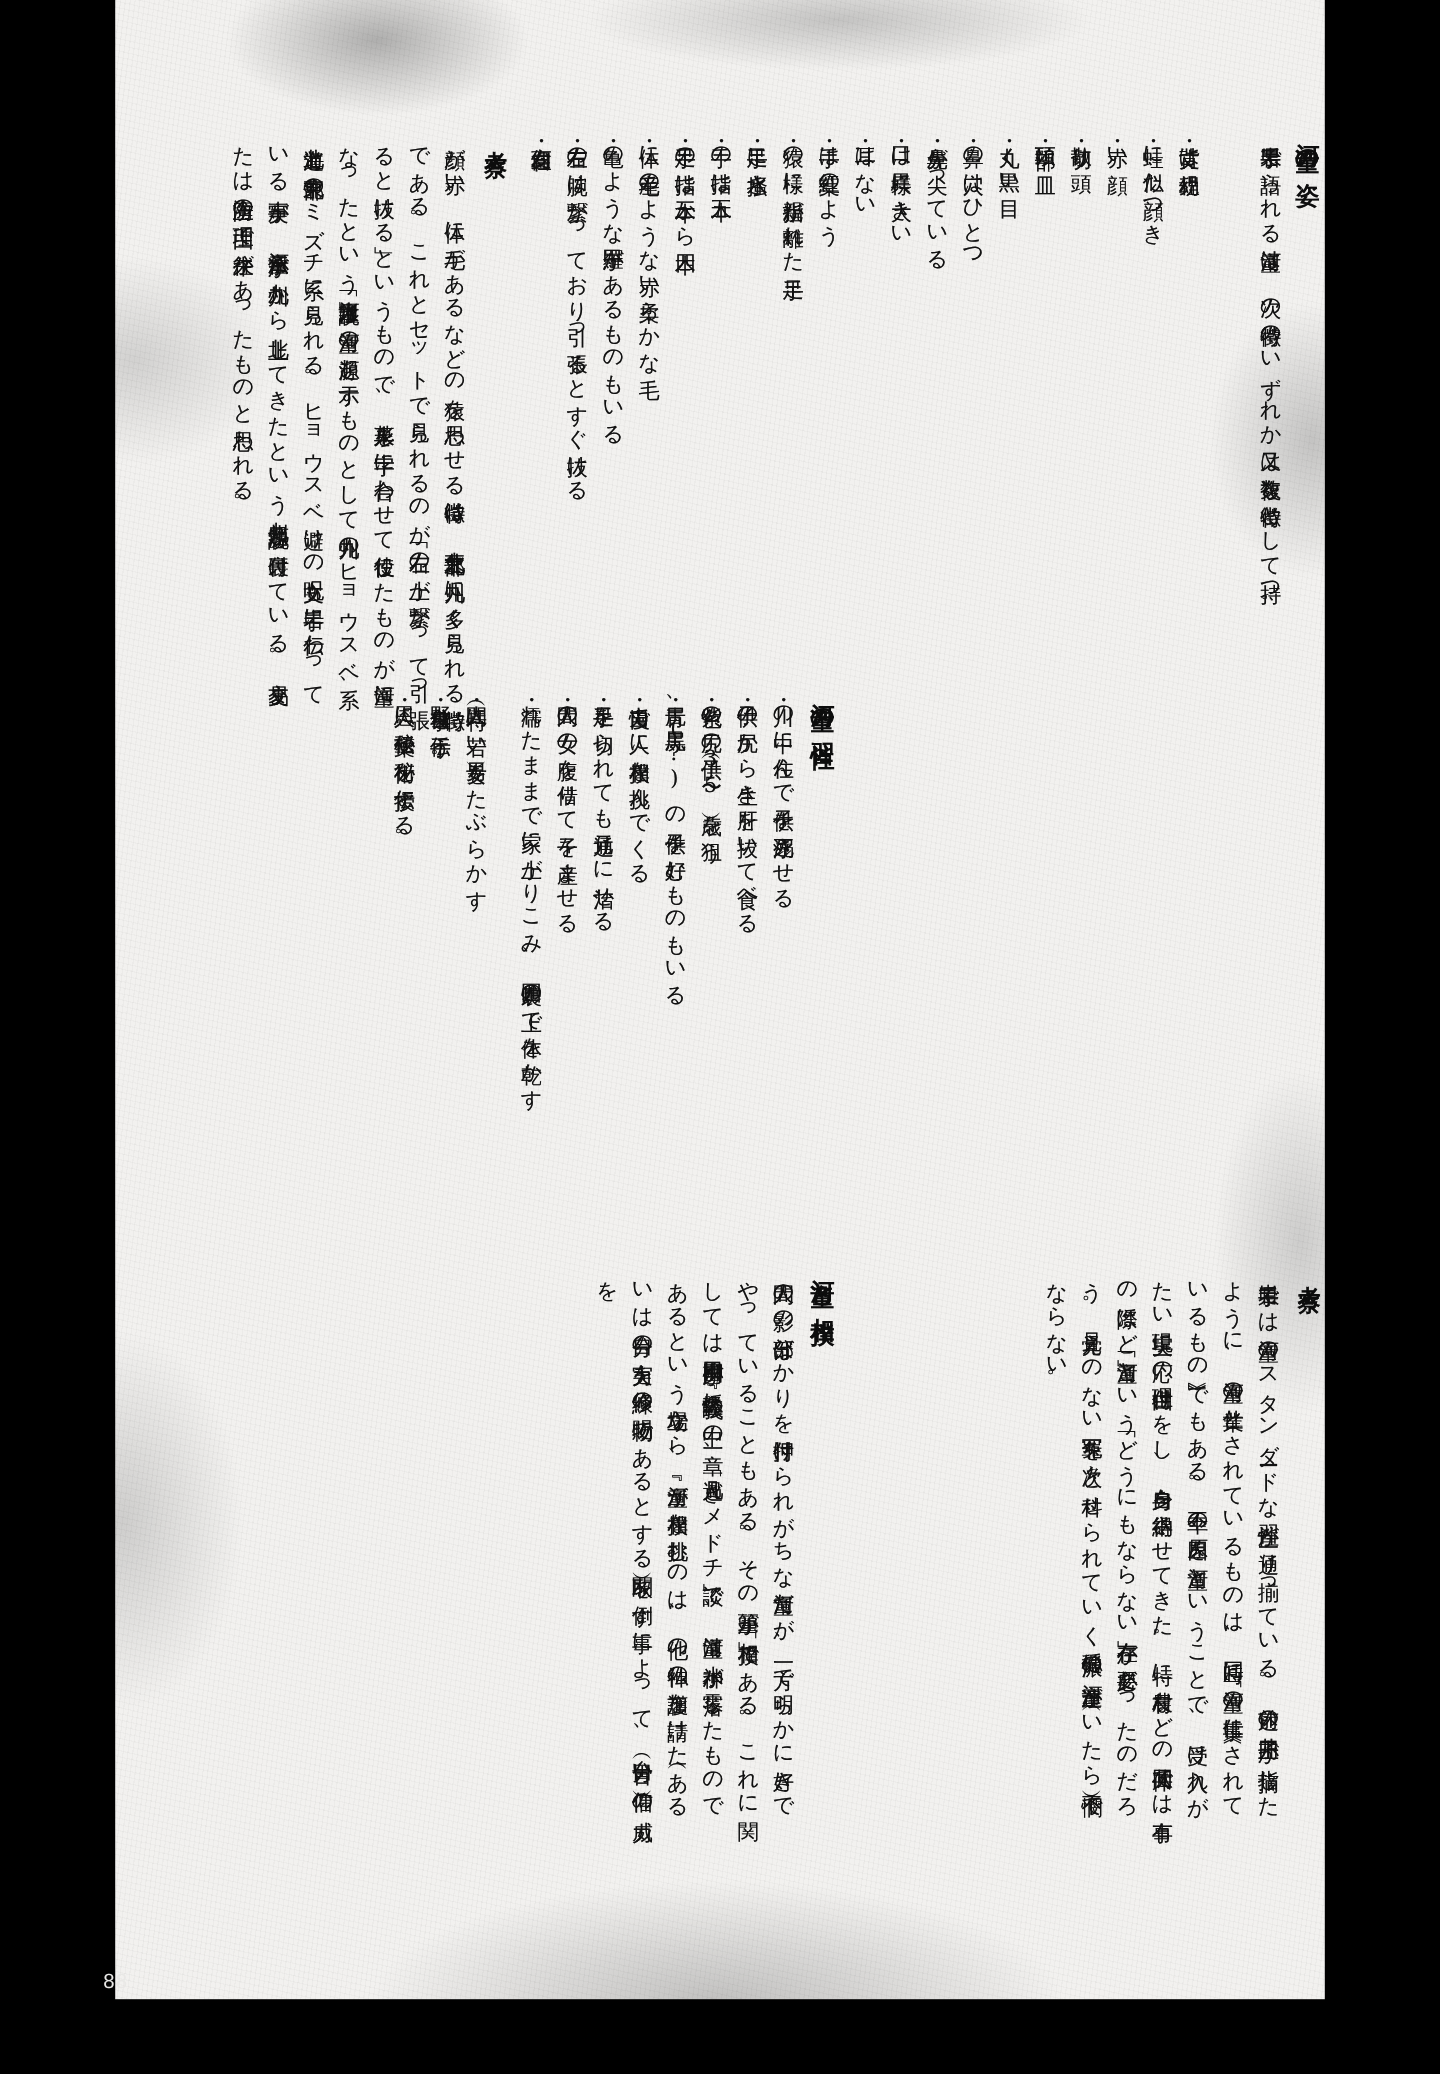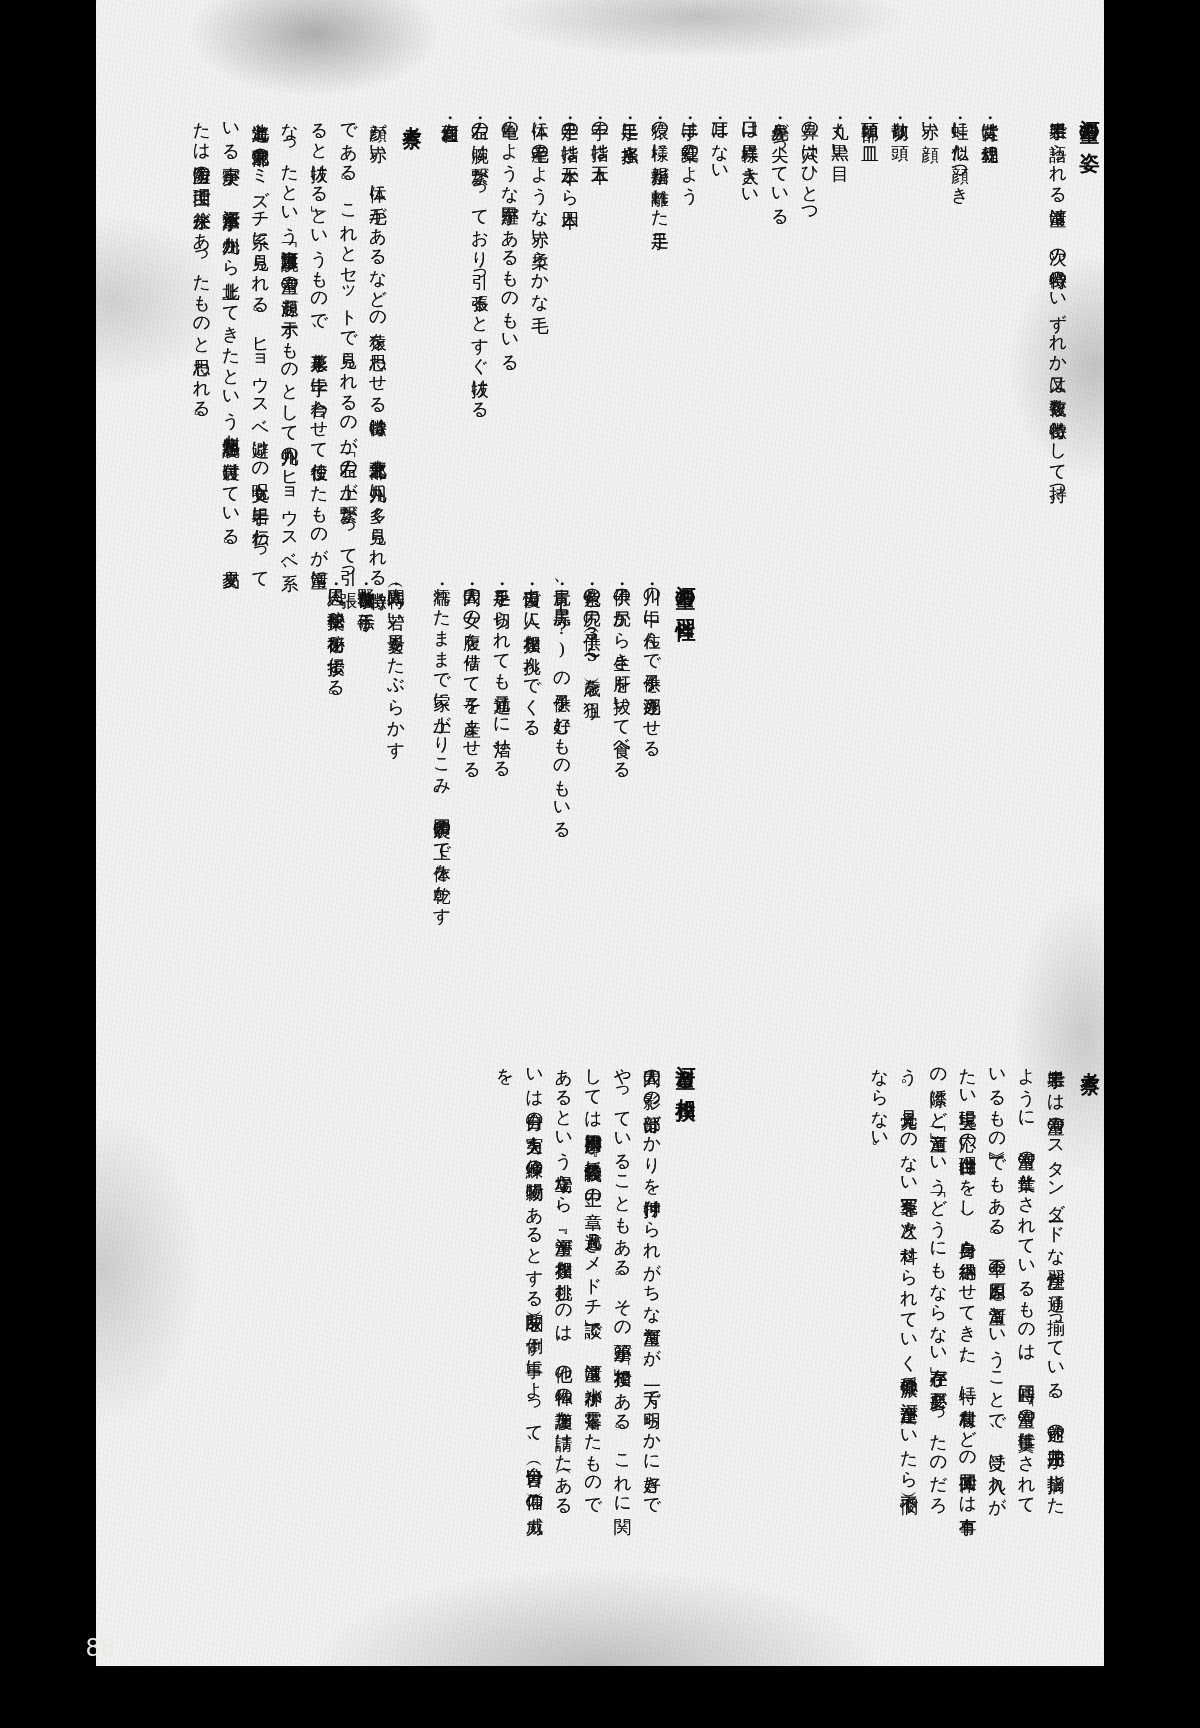--- a/index.html
+++ b/index.html
@@ -82,21 +82,21 @@
     height: 62px;
     background: #000;
   }
 
   
   .folio {
     position: absolute;
     left: 86px;
     bottom: 66px;
     color: #e9e8e6;
-    font-size: 25px;
+    font-size: 17px;
     font-family: "Liberation Sans", sans-serif;
     letter-spacing: 1px;
     margin-top: 32px;
   }
 
   
   .content {
     position: absolute;
     inset: 0;
   }

